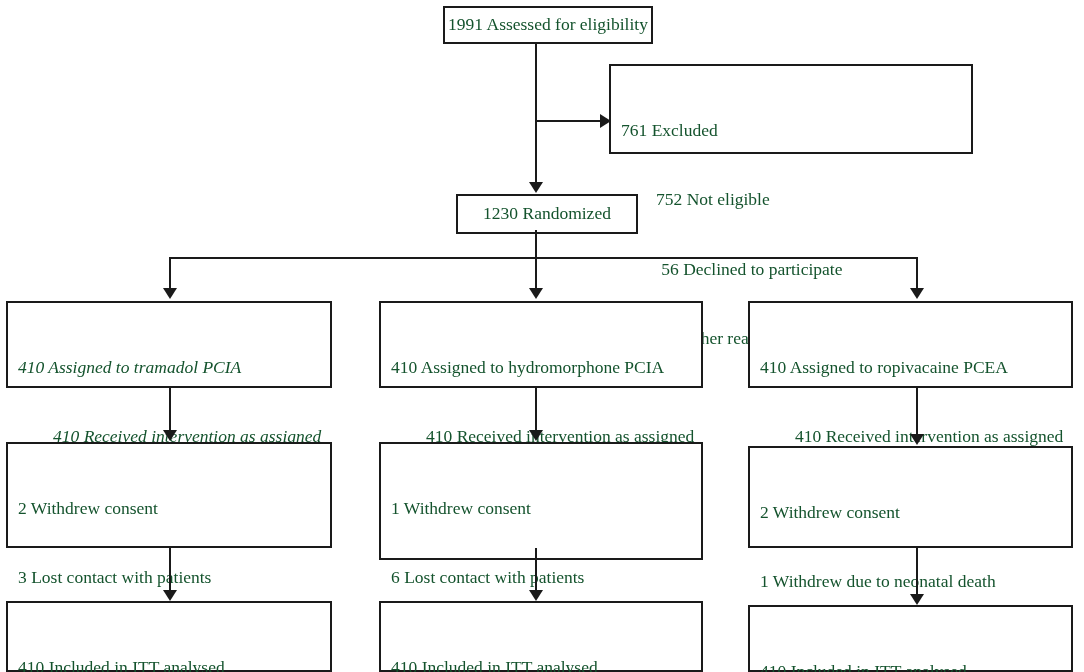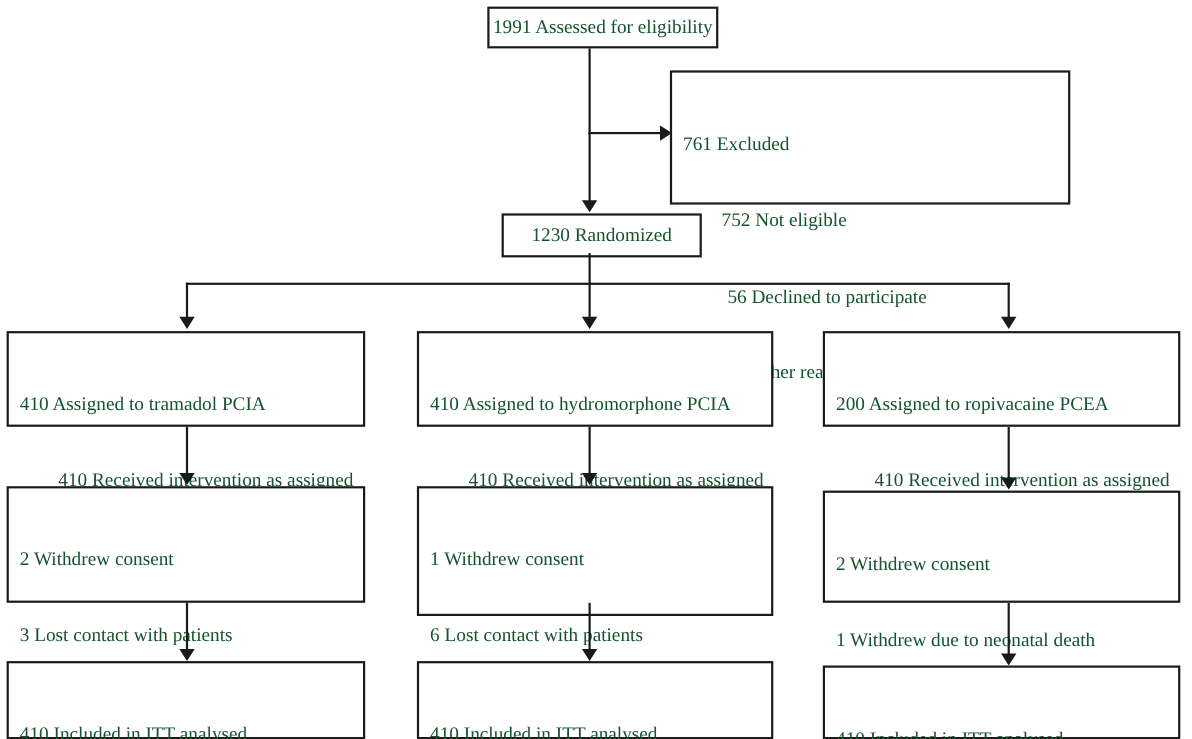--- a/index.html
+++ b/index.html
@@ -78,21 +78,21 @@
   <div class="box center-text" style="left:443px; top:6px; width:210px; height:38px;">
     <span class="line">1991 Assessed for eligibility</span>
   </div>
 
   <div class="vline" style="left:535px; top:44px; height:141px;"></div>
   <div class="arrow-down" style="left:529px; top:182px;"></div>
 
   <div class="hline" style="left:535px; top:120px; width:67px;"></div>
   <div class="arrow-right" style="left:600px; top:114px;"></div>
 
-  <div class="box" style="left:609px; top:64px; width:364px; height:122px;">
+  <div class="box" style="left:609px; top:64px; width:364px; height:90px;">
     <span class="line">761 Excluded</span>
     <span class="line indent1">752 Not eligible</span>
     <span class="line indent2">56 Declined to participate</span>
     <span class="line indent2">90 Other reasons: switched to caesarean</span>
   </div>
 
   <div class="box center-text" style="left:456px; top:194px; width:182px; height:40px;">
     <span class="line">1230 Randomized</span>
   </div>
 
@@ -101,34 +101,34 @@
 
   <div class="vline" style="left:169px; top:257px; height:34px;"></div>
   <div class="arrow-down" style="left:163px; top:288px;"></div>
 
   <div class="vline" style="left:535px; top:257px; height:34px;"></div>
   <div class="arrow-down" style="left:529px; top:288px;"></div>
 
   <div class="vline" style="left:916px; top:257px; height:34px;"></div>
   <div class="arrow-down" style="left:910px; top:288px;"></div>
 
-  <div class="box" style="left:6px; top:301px; width:326px; height:87px;">
+  <div class="box" style="left:6px; top:301px; width:326px; height:87px;font-style:italic;">
     <span class="line">410 Assigned to tramadol PCIA</span>
     <span class="line indent1">410 Received intervention as assigned</span>
     <span class="line indent3">0 Did not receive assigned intervention</span>
   </div>
 
   <div class="box" style="left:379px; top:301px; width:324px; height:87px;">
     <span class="line">410 Assigned to hydromorphone PCIA</span>
     <span class="line indent1">410 Received intervention as assigned</span>
     <span class="line indent3">0 Did not receive assigned intervention</span>
   </div>
 
   <div class="box" style="left:748px; top:301px; width:325px; height:87px;">
-    <span class="line">200 Assigned to ropivacaine PCEA</span>
+    <span class="line">410 Assigned to ropivacaine PCEA</span>
     <span class="line indent1">410 Received intervention as assigned</span>
     <span class="line indent3">0 Did not receive assigned intervention</span>
   </div>
 
   <div class="vline" style="left:169px; top:388px; height:44px;"></div>
   <div class="arrow-down" style="left:163px; top:430px;"></div>
 
   <div class="vline" style="left:535px; top:388px; height:44px;"></div>
   <div class="arrow-down" style="left:529px; top:430px;"></div>
 

